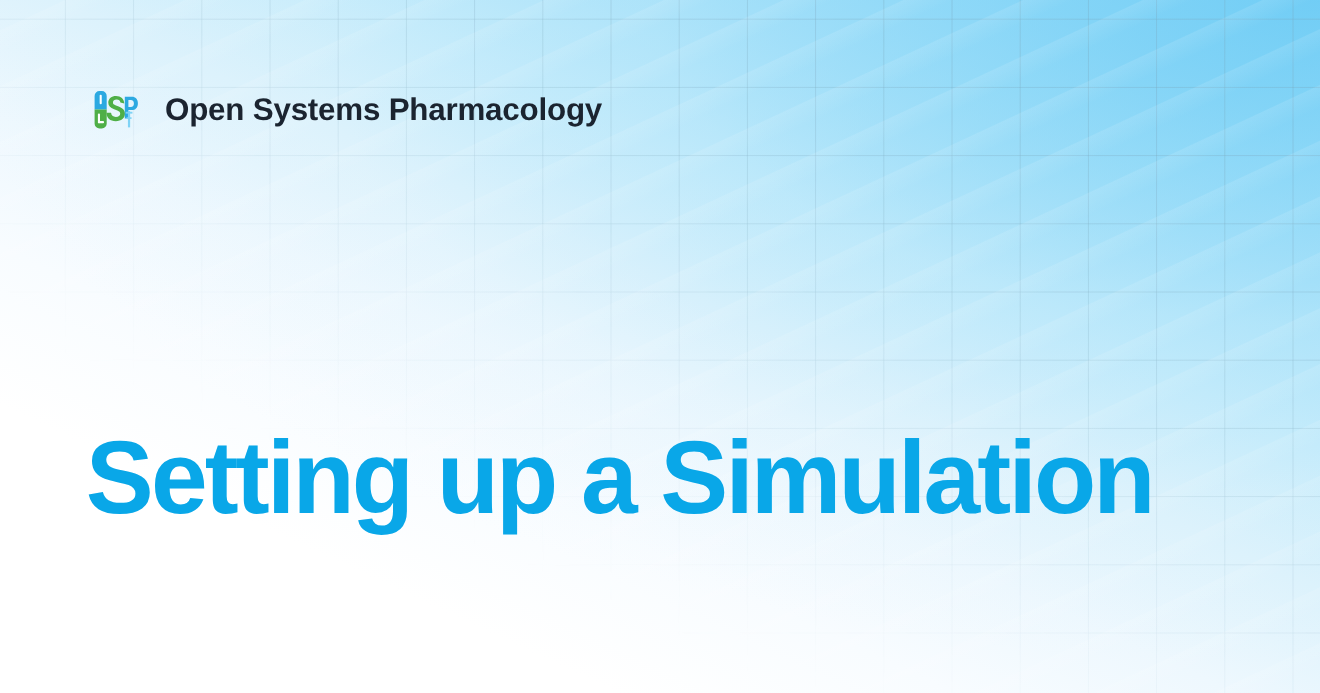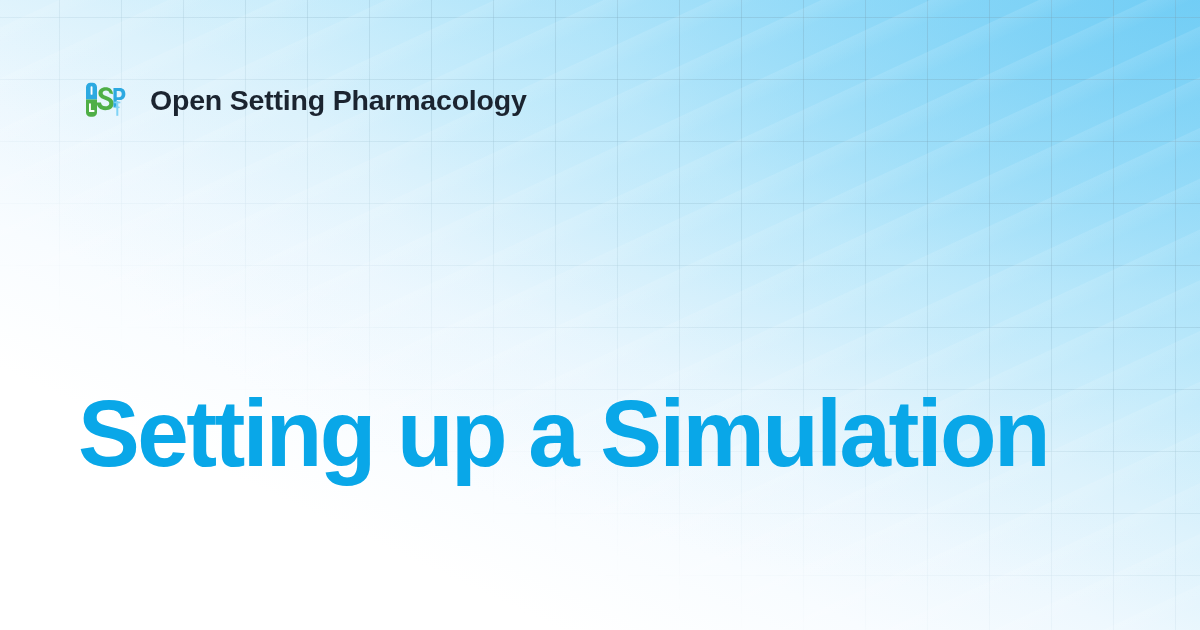--- a/index.html
+++ b/index.html
@@ -169,19 +169,19 @@
         </g>
 
         <g>
           <path d="M33.6 4.2 L40.2 4.2 C43.8 4.2 46.0 6.6 46.0 10.4 C46.0 14.3 43.7 16.7 40.0 16.7 L37.0 16.7 L37.0 24.6 L33.6 24.6 Z M37.0 7.2 L37.0 13.8 L39.3 13.8 C41.2 13.8 42.3 12.6 42.3 10.5 C42.3 8.4 41.2 7.2 39.3 7.2 Z" fill="#2CA9E1" transform="translate(-0.8,4.0) scale(0.96)"></path>
           <rect x="34.3" y="21.0" width="2.0" height="14.8" fill="#7FD3F6"></rect>
           <rect x="32.2" y="21.6" width="6.2" height="1.7" fill="#7FD3F6"></rect>
           <rect x="33.0" y="26.6" width="4.6" height="1.5" fill="#7FD3F6"></rect>
         </g>
       </svg>
 
-      <div class="brand-name">Open Setting Pharmacology</div>
+      <div class="brand-name">Open Systems Pharmacology</div>
     </div>
 
     <h1 class="headline">Setting up a Simulation</h1>
 
   </div>
 </div>
 
 </body></html>

